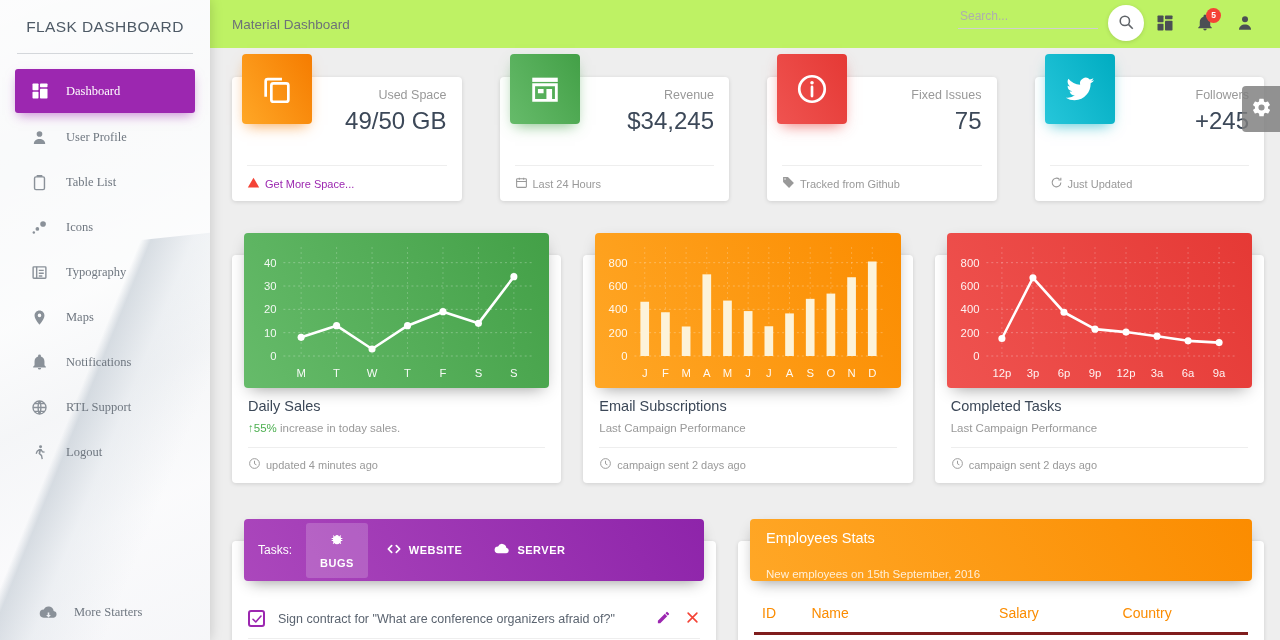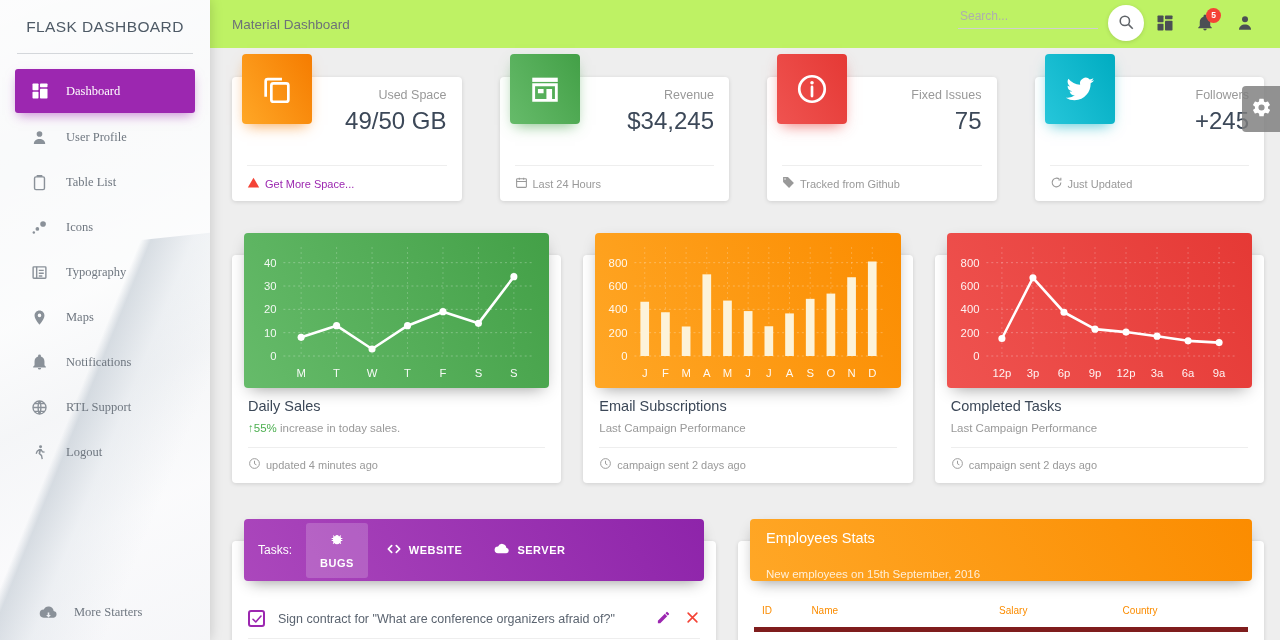--- a/index.html
+++ b/index.html
@@ -258,23 +258,23 @@
   .task-text { font-size: 12.5px; color: #5b6470; flex: 1; }
   .task-actions { display: flex; align-items: center; gap: 14px; }
   .icon-btn { background: none; border: none; cursor: pointer; padding: 0; display: flex; }
   .icon-btn svg { width: 15px; height: 15px; }
   .edit-ico { color: #9c27b0; }
   .close-ico { color: #f44336; }
 
   .emp-table { width: 100%; border-collapse: collapse; }
   .emp-table th {
     text-align: left; font-weight: 400;
-    color: #fb8c00; font-size: 10px;
+    color: #fb8c00; font-size: 14px;
     padding: 6px 8px 11px 8px;
-    border-bottom: 5px solid #7f1d1d;
+    border-bottom: 3px solid #7f1d1d;
   }
 
   
   #settings-tab {
     position: absolute; right: 0; top: 86px;
     width: 38px; height: 46px;
     background: rgba(125,125,125,0.82);
     border-radius: 4px 0 0 4px;
     display: flex; align-items: center; justify-content: center;
     color: #ffffff; cursor: pointer; z-index: 60;

